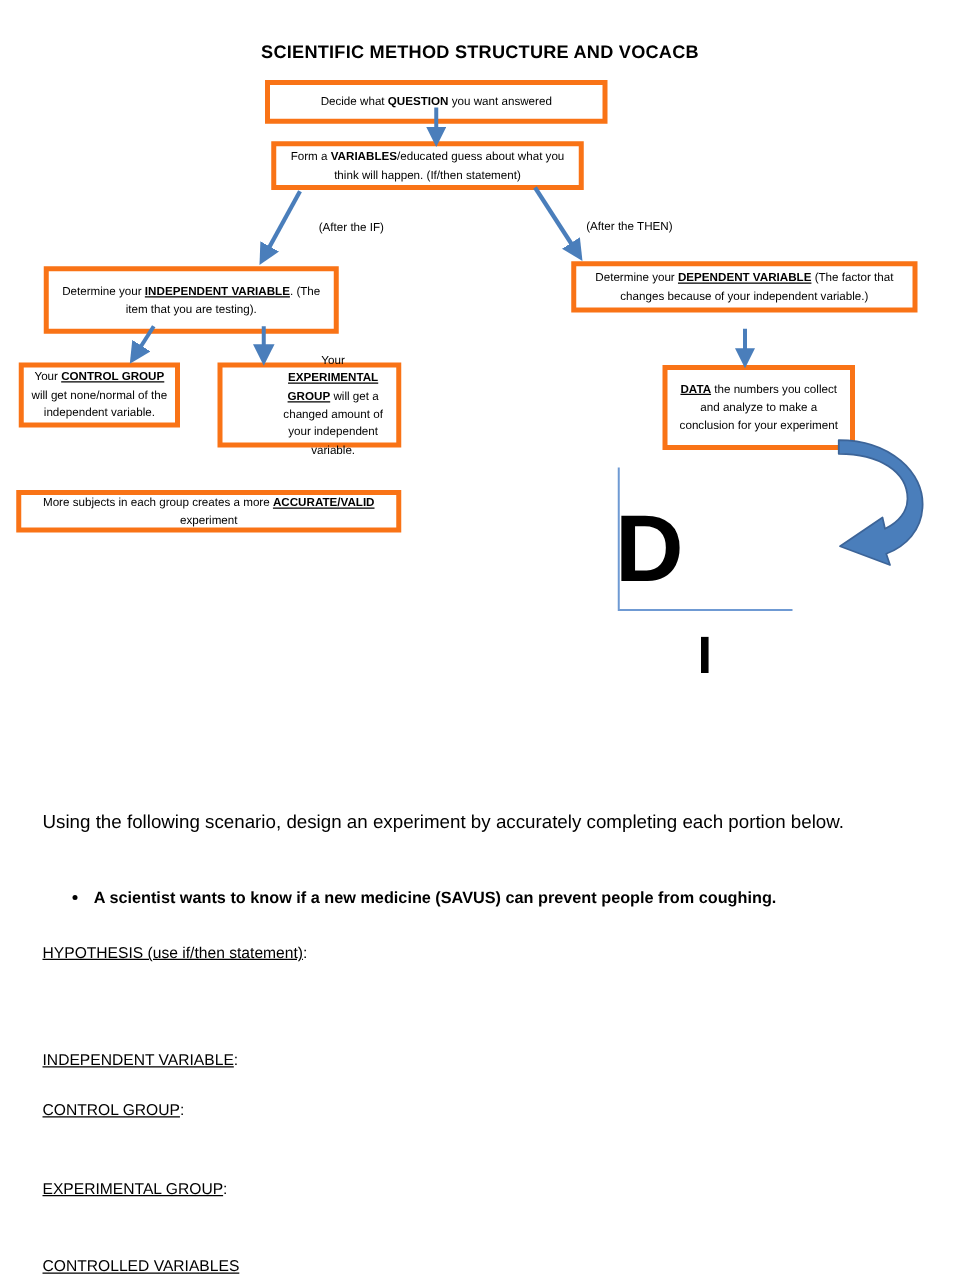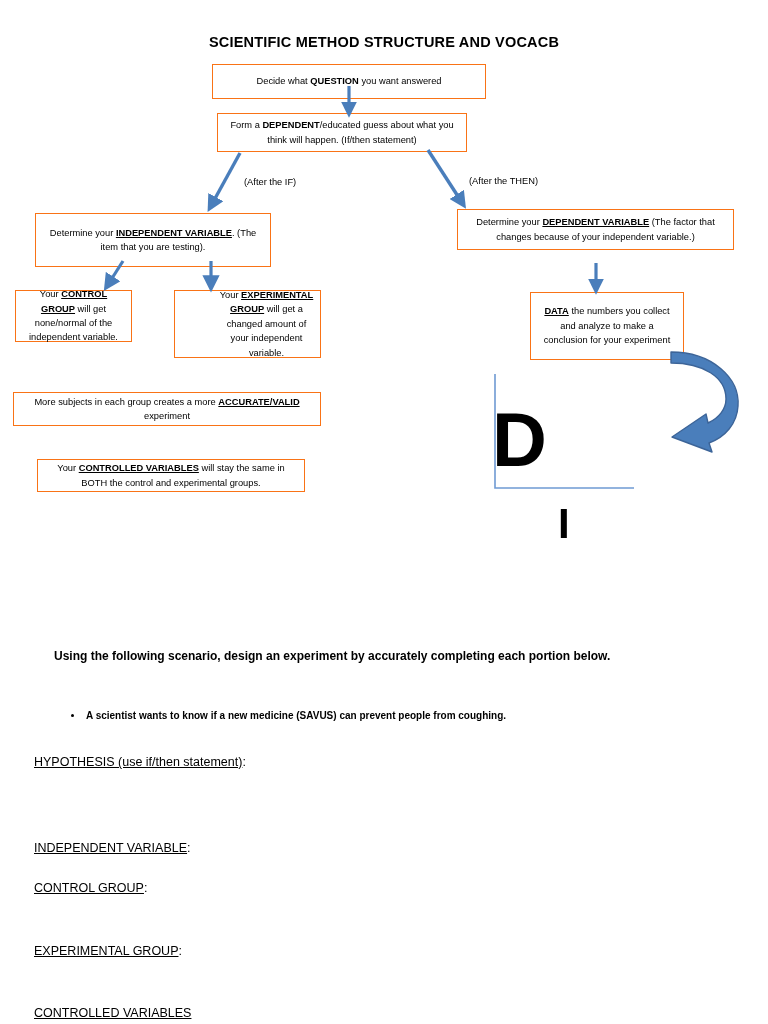--- a/index.html
+++ b/index.html
@@ -25,90 +25,89 @@
     left: 0;
     top: 34px;
     width: 768px;
     text-align: center;
     font-size: 14.5px;
     font-weight: bold;
     letter-spacing: 0.2px;
   }
   .box {
     position: absolute;
-    border: 1px solid #f97316;
+    border: 4px solid #f97316;
     background: #ffffff;
     box-sizing: border-box;
     display: flex;
     align-items: center;
     justify-content: center;
     text-align: center;
     font-size: 9.3px;
     line-height: 1.55;
     padding: 3px 6px;
   }
   .box .inner { width: 100%; }
   b { font-weight: bold; }
   u { text-decoration: underline; }
   .bu { font-weight: bold; text-decoration: underline; }
 
   
   #box-question   { left: 212px; top: 64px;  width: 274px; height: 35px; }
   #box-hypothesis { left: 217px; top: 113px; width: 250px; height: 39px; }
   #box-independent{ left: 35px;  top: 213px; width: 236px; height: 54px; }
   #box-dependent  { left: 457px; top: 209px; width: 277px; height: 41px; }
-  #box-control    { left: 15px;  top: 290px; width: 117px; height: 52px; }
+  #box-control    { left: 15px;  top: 290px; width: 129px; height: 52px; }
   #box-experimental{left: 174px; top: 290px; width: 147px; height: 68px; padding-left: 44px; }
   #box-data       { left: 530px; top: 292px; width: 154px; height: 68px; }
   #box-accurate   { left: 13px;  top: 392px; width: 308px; height: 34px; }
   #box-controlled { left: 37px;  top: 459px; width: 268px; height: 33px; }
 
   
   .arrows {
     position: absolute;
     left: 0; top: 0;
     width: 768px; height: 1024px;
     pointer-events: none;
   }
 
   
   .branch-label {
     position: absolute;
     font-size: 9.3px;
     white-space: nowrap;
   }
-  #label-if   { left: 244px; top: 177px; }
+  #label-if   { left: 255px; top: 177px; }
   #label-then { left: 469px; top: 176px; }
 
   
   .big-letter {
     position: absolute;
     font-family: "Liberation Sans", sans-serif;
     font-weight: bold;
     color: #000000;
     line-height: 1;
   }
   #letter-d { left: 492px; top: 402px; font-size: 76px; }
   #letter-i { left: 558px; top: 503px; font-size: 42px; }
 
   
   .instruction {
     position: absolute;
     left: 34px;
     top: 649px;
-    font-size: 12px;
-    font-weight: bold;
+    font-size: 15px;
+    font-weight: normal;
     white-space: nowrap;
-    margin-left: 20px;
   }
   .scenario {
     position: absolute;
-    left: 64px;
+    left: 53px;
     top: 710px;
-    font-size: 10px;
+    font-size: 13px;
     font-weight: bold;
   }
   .scenario ul {
     margin: 0;
     padding-left: 20px;
     list-style-type: disc;
   }
   .scenario li { padding-left: 2px; }
 
   .prompt {
@@ -132,21 +131,21 @@
   <div class="doc-title">SCIENTIFIC METHOD STRUCTURE AND VOCACB</div>
 
   <div class="box" id="box-question">
     <div class="inner">
       <span>Decide what </span><b>QUESTION</b><span> you want answered</span>
     </div>
   </div>
 
   <div class="box" id="box-hypothesis">
     <div class="inner">
-      <span>Form a </span><b>DEPENDENT</b><span>/educated guess about what you think will happen. (If/then statement)</span>
+      <span>Form a </span><b>VARIABLES</b><span>/educated guess about what you think will happen. (If/then statement)</span>
     </div>
   </div>
 
   <div class="box" id="box-independent">
     <div class="inner">
       <span>Determine your </span><span class="bu">INDEPENDENT VARIABLE</span><span>. (The item that you are testing).</span>
     </div>
   </div>
 
   <div class="box" id="box-dependent">
@@ -172,25 +171,20 @@
       <span>More subjects in each group creates a more </span><span class="bu">ACCURATE/VALID</span><span> experiment</span>
     </div>
   </div>
 
   <div class="box" id="box-data">
     <div class="inner">
       <span></span><span class="bu">DATA</span><span> the numbers you collect and analyze to make a conclusion for your experiment</span>
     </div>
   </div>
 
-  <div class="box" id="box-controlled">
-    <div class="inner">
-      <span>Your </span><span class="bu">CONTROLLED VARIABLES</span><span> will stay the same in BOTH the control and experimental groups.</span>
-    </div>
-  </div>
 
   <div class="branch-label" id="label-if">(After the IF)</div>
   <div class="branch-label" id="label-then">(After the THEN)</div>
 
   <svg class="arrows" viewBox="0 0 768 1024">
     <defs>
       <marker id="ah" markerWidth="5" markerHeight="5" refX="2.3" refY="2.5" orient="auto" markerUnits="strokeWidth">
         <path d="M0,0 L5,2.5 L0,5 z" fill="#4a7ebb"></path>
       </marker>
       <marker id="ah-sm" markerWidth="5.4" markerHeight="5.4" refX="2.4" refY="2.7" orient="auto" markerUnits="strokeWidth">

